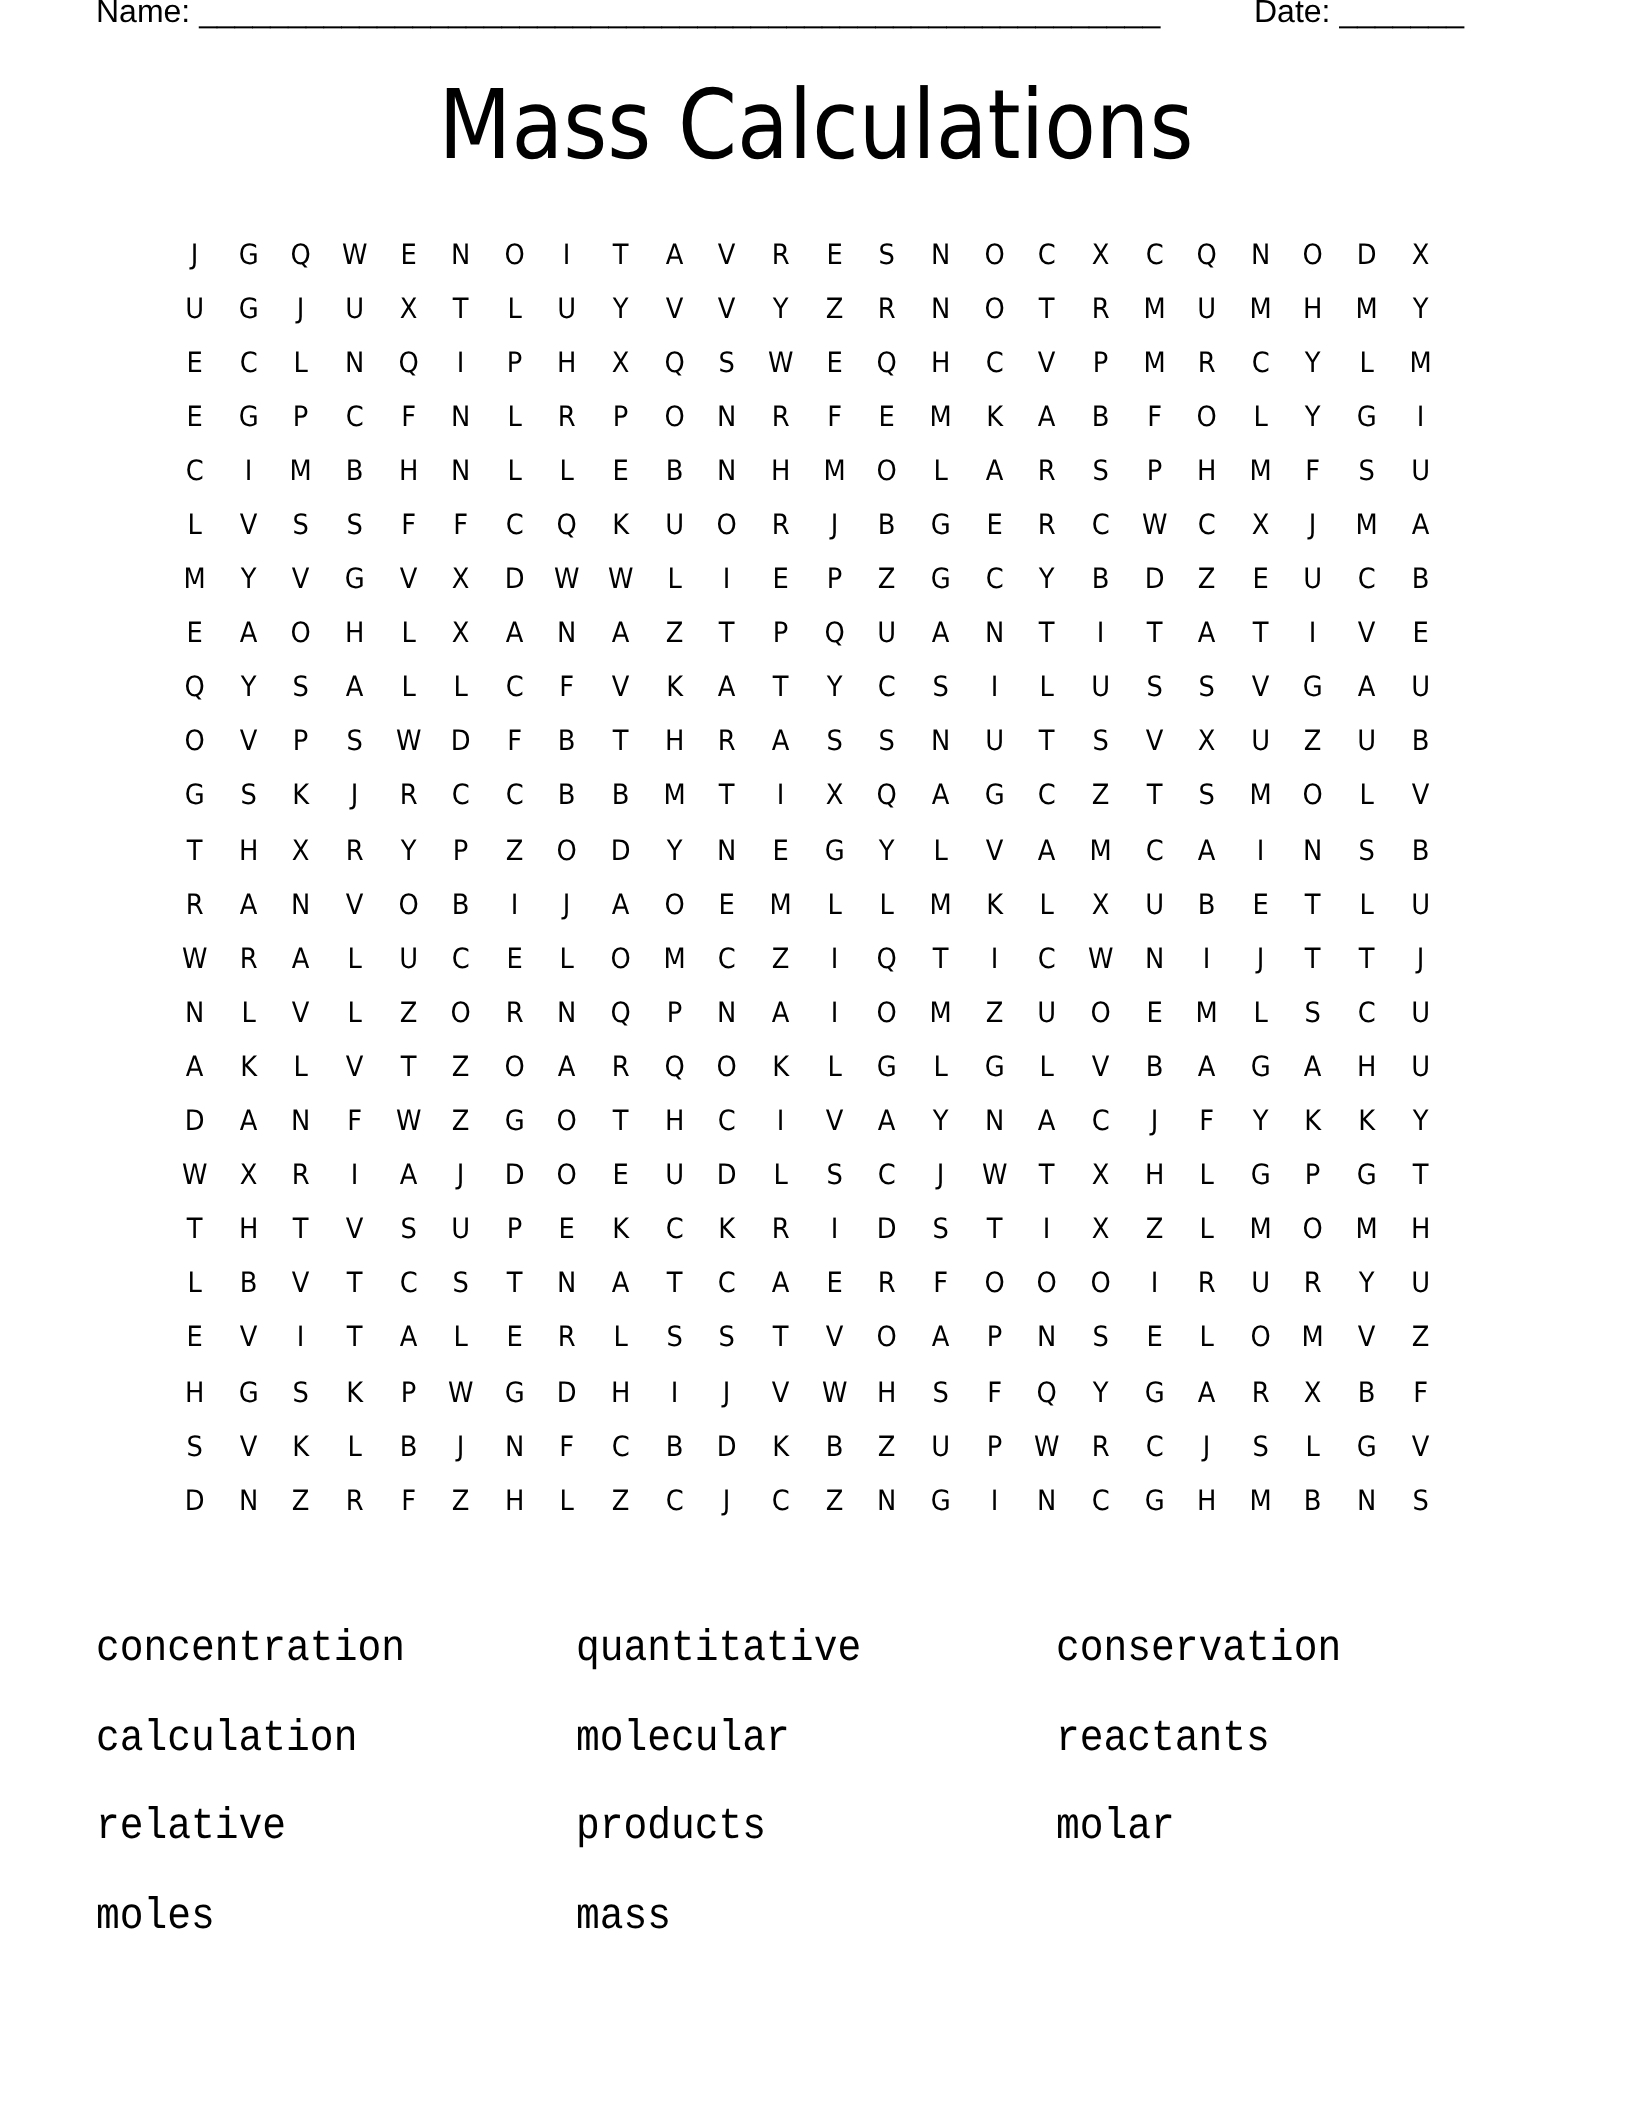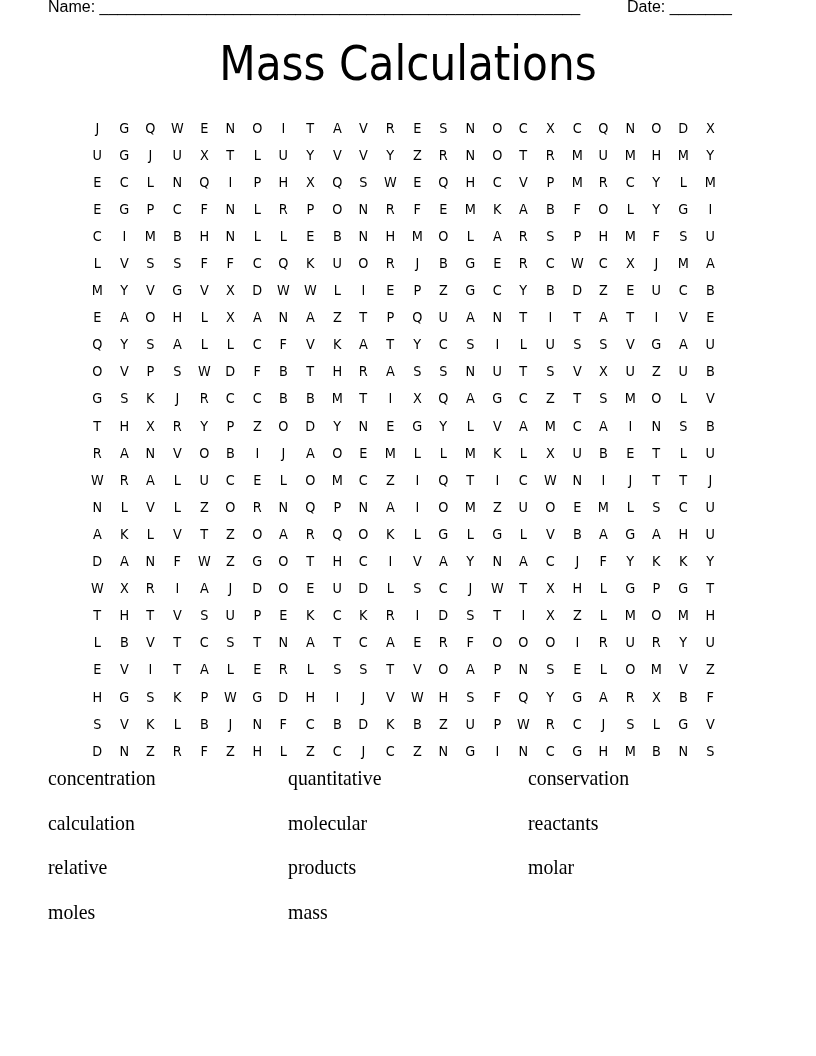--- a/index.html
+++ b/index.html
@@ -53,26 +53,26 @@
       font-size: 14px;
     }
     .cell {
       display: flex;
       align-items: center;
       justify-content: center;
       transform: scaleX(0.92);
     }
     .words {
       position: absolute;
-      top: 760px;
+      top: 807px;
       left: 48px;
       display: grid;
       grid-template-columns: 240px 240px 240px;
       grid-auto-rows: 44.5px;
-      font-family: Liberation Serif, serif;
+      font-family: Liberation Mono, monospace;
       font-size: 22px;
     }
     .word {
       transform: scaleX(0.9);
       transform-origin: left center;
       white-space: nowrap;
       line-height: 36px;
     }
   </style>
 </head>

